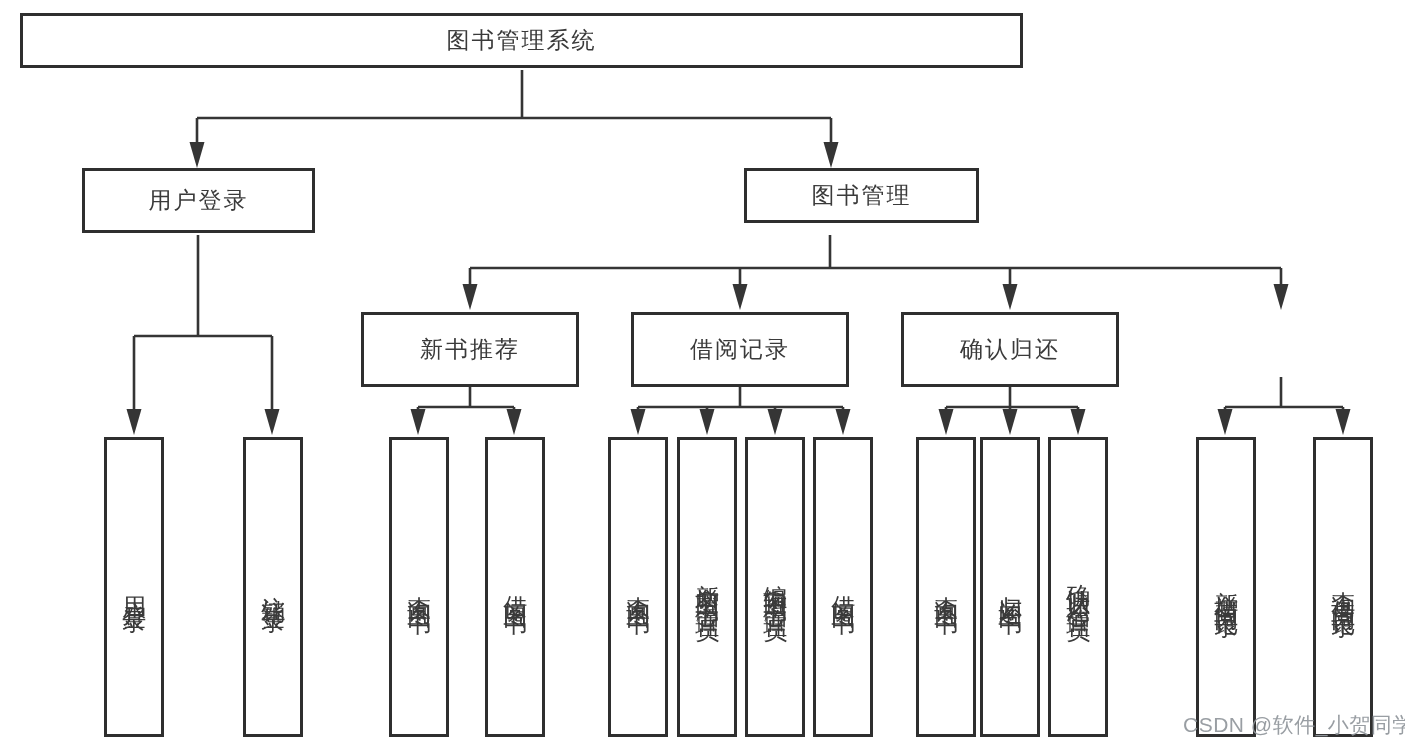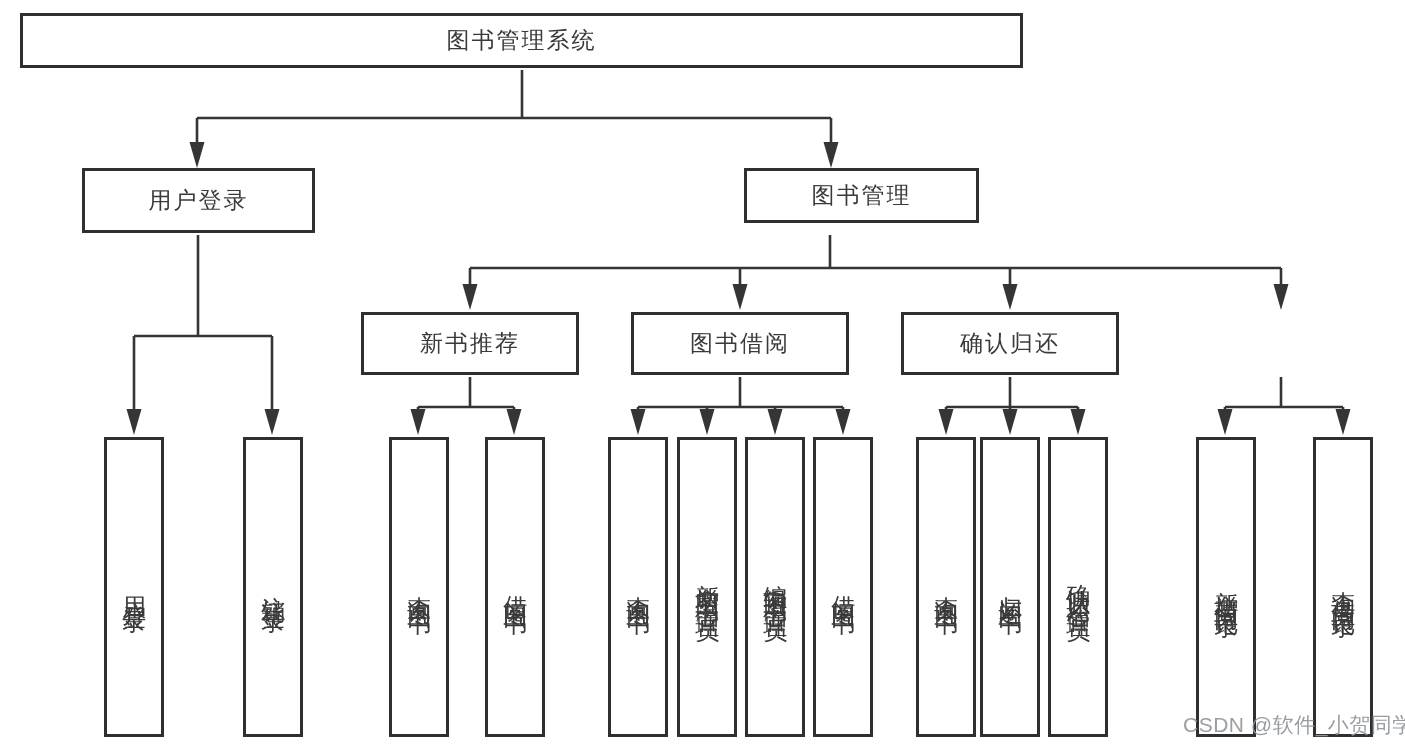--- a/index.html
+++ b/index.html
@@ -30,21 +30,21 @@
     letter-spacing:5px;
     white-space:nowrap;
     color:#3a3a3a;
   }
   
   .n-root{left:20px;top:13px;width:1003px;height:55px;}
   
   .n-user-login{left:82px;top:168px;width:233px;height:65px;}
   .n-book-mgmt{left:712px;top:168px;width:235px;height:55px;margin-left:32px;}
   
-  .n-l3{top:312px;width:218px;height:63px;align-items:center;}
+  .n-l3{top:312px;width:218px;height:75px;align-items:center;}
   .n-new-book-rec{left:361px;}
   .n-book-borrow{left:631px;}
   .n-current-borrow{left:901px;}
   .n-borrow-record{left:1172px;}
   
   .n-ul-user-login{left:104px;}
   .n-ul-logout{left:243px;}
   .n-nb-query{left:389px;}
   .n-nb-borrow{left:485px;}
   .n-bb-query{left:608px;}
@@ -145,21 +145,21 @@
     <span class="hlabel">用户登录</span>
   </div>
   <div class="node n-book-mgmt">
     <span class="hlabel">图书管理</span>
   </div>
 
   <div class="node n-l3 n-new-book-rec">
     <span class="hlabel">新书推荐</span>
   </div>
   <div class="node n-l3 n-book-borrow">
-    <span class="hlabel">图书借阅</span>
+    <span class="hlabel">借阅记录</span>
   </div>
   <div class="node n-l3 n-current-borrow">
     <span class="hlabel">确认归还</span>
   </div>
 
   <div class="node leaf n-ul-user-login">
     <span class="vlabel">用户登录</span>
   </div>
   <div class="node leaf n-ul-logout">
     <span class="vlabel">注销登录</span>

